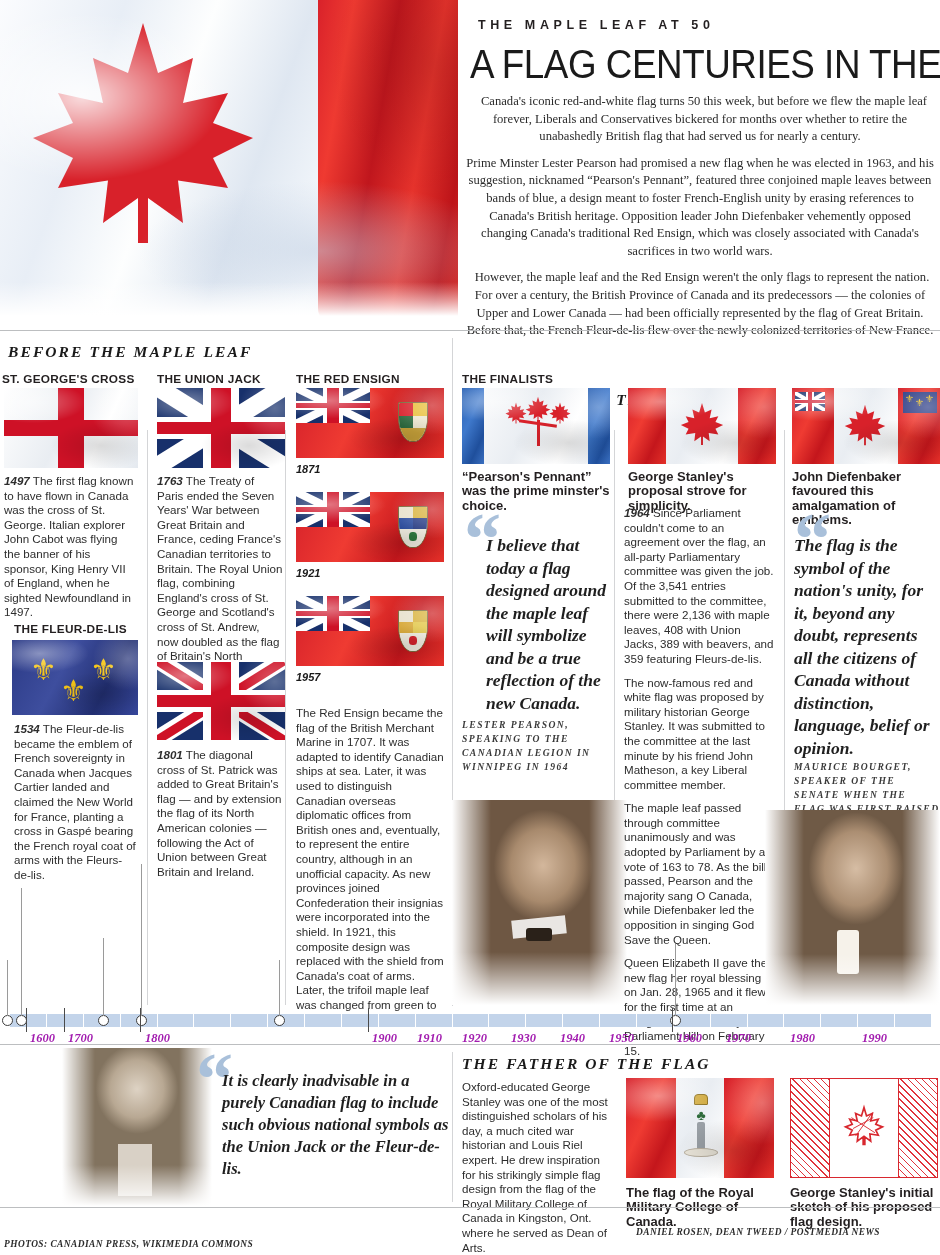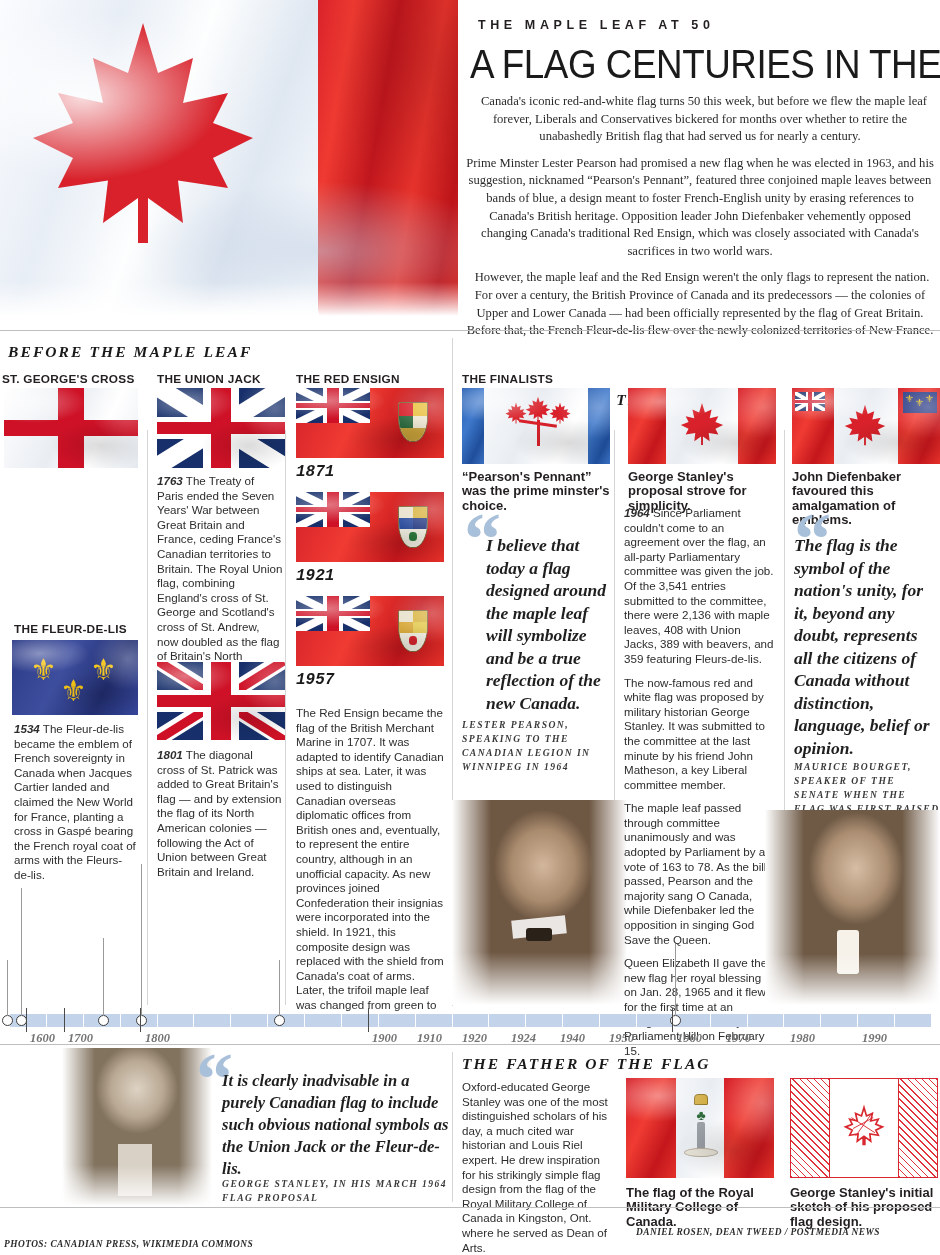--- a/index.html
+++ b/index.html
@@ -82,22 +82,22 @@
     font-size: 11.6px; line-height: 14.6px; color: #2d2d2d;
   }
   .body-txt b.yr { font-style: italic; font-weight: 700; }
   .body-txt p { margin-bottom: 9px; }
   .cap {
     position: absolute;
     font-size: 13px; line-height: 14.4px; font-weight: 700; color: #231f20;
   }
   .yearlab {
     position: absolute;
-    font-family: Liberation Mono, monospace;
-    font-style: italic; font-weight: 700; font-size: 16px; color: #1a1a1a;
+    font-family: Liberation Sans, sans-serif;
+    font-style: italic; font-weight: 700; font-size: 11px; color: #1a1a1a;
   }
 
   
   .flag { position: absolute; overflow: hidden; }
   .flag .silk {
     position:absolute; inset:0; pointer-events:none;
     background:
       radial-gradient(ellipse 60% 40% at 22% 18%, rgba(255,255,255,.42), rgba(255,255,255,0) 65%),
       radial-gradient(ellipse 55% 45% at 72% 72%, rgba(0,0,0,.14), rgba(0,0,0,0) 68%),
       radial-gradient(ellipse 40% 60% at 92% 25%, rgba(255,255,255,.30), rgba(255,255,255,0) 70%);
@@ -170,21 +170,21 @@
   .tl-seg { position:absolute; top:0; height:100%; border-right:1px solid #ffffff; }
   .tl-node {
     position:absolute; width:11px; height:11px; border-radius:50%;
     background:#ffffff; border:1.3px solid #3d3d3d; top:1015px;
   }
   .tl-stem { position:absolute; width:1px; background:#9a9a9a; }
   .tl-tick { position:absolute; width:1px; height:24px; background:#4a4a4a; top:1008px; }
   .tl-year {
     position:absolute; top:1031px;
     font-family:"Liberation Serif", serif;
-    font-style:italic; font-weight:700; font-size:12.5px; color:#737373;
+    font-style:italic; font-weight:700; font-size:12.5px; color:#a21caf;
   }
 
   
   .footer-rule { position:absolute; left:0; top:1207px; width:940px; height:1px; background:#bcbec0; }
   .footer {
     position:absolute;
     font-family:"Liberation Serif", serif;
     font-style:italic; font-weight:700; font-size:9.4px; letter-spacing:.45px;
     line-height:12.5px; color:#2b2b2b;
   }
@@ -227,20 +227,24 @@
   <div class="hrule" style="left:0; top:1044px; width:940px;"></div>
   <div class="vrule" style="left:452px; top:1052px; height:150px;"></div>
 
   <div class="sec-head" style="left:8px; top:343px;">BEFORE THE MAPLE LEAF</div>
 
   <div class="sub-head" style="left:2px; top:372px;">ST. GEORGE'S CROSS</div>
   <div class="flag white-bg" style="left:4px; top:388px; width:134px; height:80px;">
     <div class="sg-v"></div>
     <div class="sg-h"></div>
     <div class="silk"></div>
+  </div>
+  <div class="body-txt" style="left:4px; top:474px; width:132px;">
+    <p><b class="yr">1497</b>
+       <span>The first flag known to have flown in Canada was the cross of St. George. Italian explorer John Cabot was flying the banner of his sponsor, King Henry VII of England, when he sighted Newfoundland in 1497.</span></p>
   </div>
 
   <div class="sub-head" style="left:14px; top:622px;">THE FLEUR-DE-LIS</div>
   <div class="flag fdl-flag" style="left:12px; top:640px; width:126px; height:75px;">
     <div class="fdl" style="left:18px; top:15px;">⚜</div>
     <div class="fdl" style="left:78px; top:15px;">⚜</div>
     <div class="fdl" style="left:48px; top:36px;">⚜</div>
     <div class="silk"></div>
   </div>
   <div class="body-txt" style="left:14px; top:722px; width:124px;">
@@ -499,42 +503,41 @@
   <div class="tl-tick" style="left:140px;"></div>
   <div class="tl-tick" style="left:368px;"></div>
   <div class="tl-tick" style="left:672px;"></div>
 
   <div class="tl-year" style="left:30px;">1600</div>
   <div class="tl-year" style="left:68px;">1700</div>
   <div class="tl-year" style="left:145px;">1800</div>
   <div class="tl-year" style="left:372px;">1900</div>
   <div class="tl-year" style="left:417px;">1910</div>
   <div class="tl-year" style="left:462px;">1920</div>
-  <div class="tl-year" style="left:511px;">1924</div>
+  <div class="tl-year" style="left:511px;">1930</div>
   <div class="tl-year" style="left:560px;">1940</div>
   <div class="tl-year" style="left:609px;">1950</div>
   <div class="tl-year" style="left:677px;">1960</div>
   <div class="tl-year" style="left:726px;">1970</div>
   <div class="tl-year" style="left:790px;">1980</div>
   <div class="tl-year" style="left:862px;">1990</div>
 
   <div class="photo" style="left:62px; top:1048px; width:150px; height:158px;">
     <div class="base" style="background:
         radial-gradient(ellipse 48px 52px at 50% 26%, #ded3c4 0%, #b8a893 55%, #82735f 86%),
         radial-gradient(ellipse 76px 52px at 50% 92%, #6d6155 0%, #4e453b 72%),
         linear-gradient(to bottom,#ffffff 0%,#f2ede6 10%,#9c8e7c 46%,#5d5347 88%);"></div>
     <div style="position:absolute;left:56px;top:96px;width:34px;height:52px;background:#efe9e0;opacity:.8;"></div>
     <div class="fadel"></div>
     <div class="fader"></div>
     <div class="fadeb"></div>
   </div>
 
   <div class="qmark" style="left:196px; top:1052px;">“</div>
   <div class="quote-txt" style="left:222px; top:1070px; width:228px; font-size:16.5px; line-height:22px;">It is clearly inadvisable in a purely Canadian flag to include such obvious national symbols as the Union Jack or the Fleur-de-lis.</div>
-  <div class="attrib" style="left:222px; top:1177px; width:230px;">GEORGE STANLEY, IN HIS MARCH 1964 FLAG PROPOSAL</div>
 
   <div class="sec-head" style="left:462px; top:1055px;">THE FATHER OF THE FLAG</div>
   <div class="body-txt" style="left:462px; top:1080px; width:148px;">
     <p>Oxford-educated George Stanley was one of the most distinguished scholars of his day, a much cited war historian and Louis Riel expert. He drew inspiration for his strikingly simple flag design from the flag of the Royal Military College of Canada in Kingston, Ont. where he served as Dean of Arts.</p>
   </div>
 
   <div class="flag white-bg" style="left:626px; top:1078px; width:148px; height:100px;">
     <div class="c-band red-bg" style="left:0; width:50px;"></div>
     <div class="c-band red-bg" style="right:0; width:50px;"></div>
     <div style="position:absolute;left:68px;top:16px;width:14px;height:11px;background:#d0a93c;border-radius:4px 4px 1px 1px;border:1px solid #8d7120;"></div>

